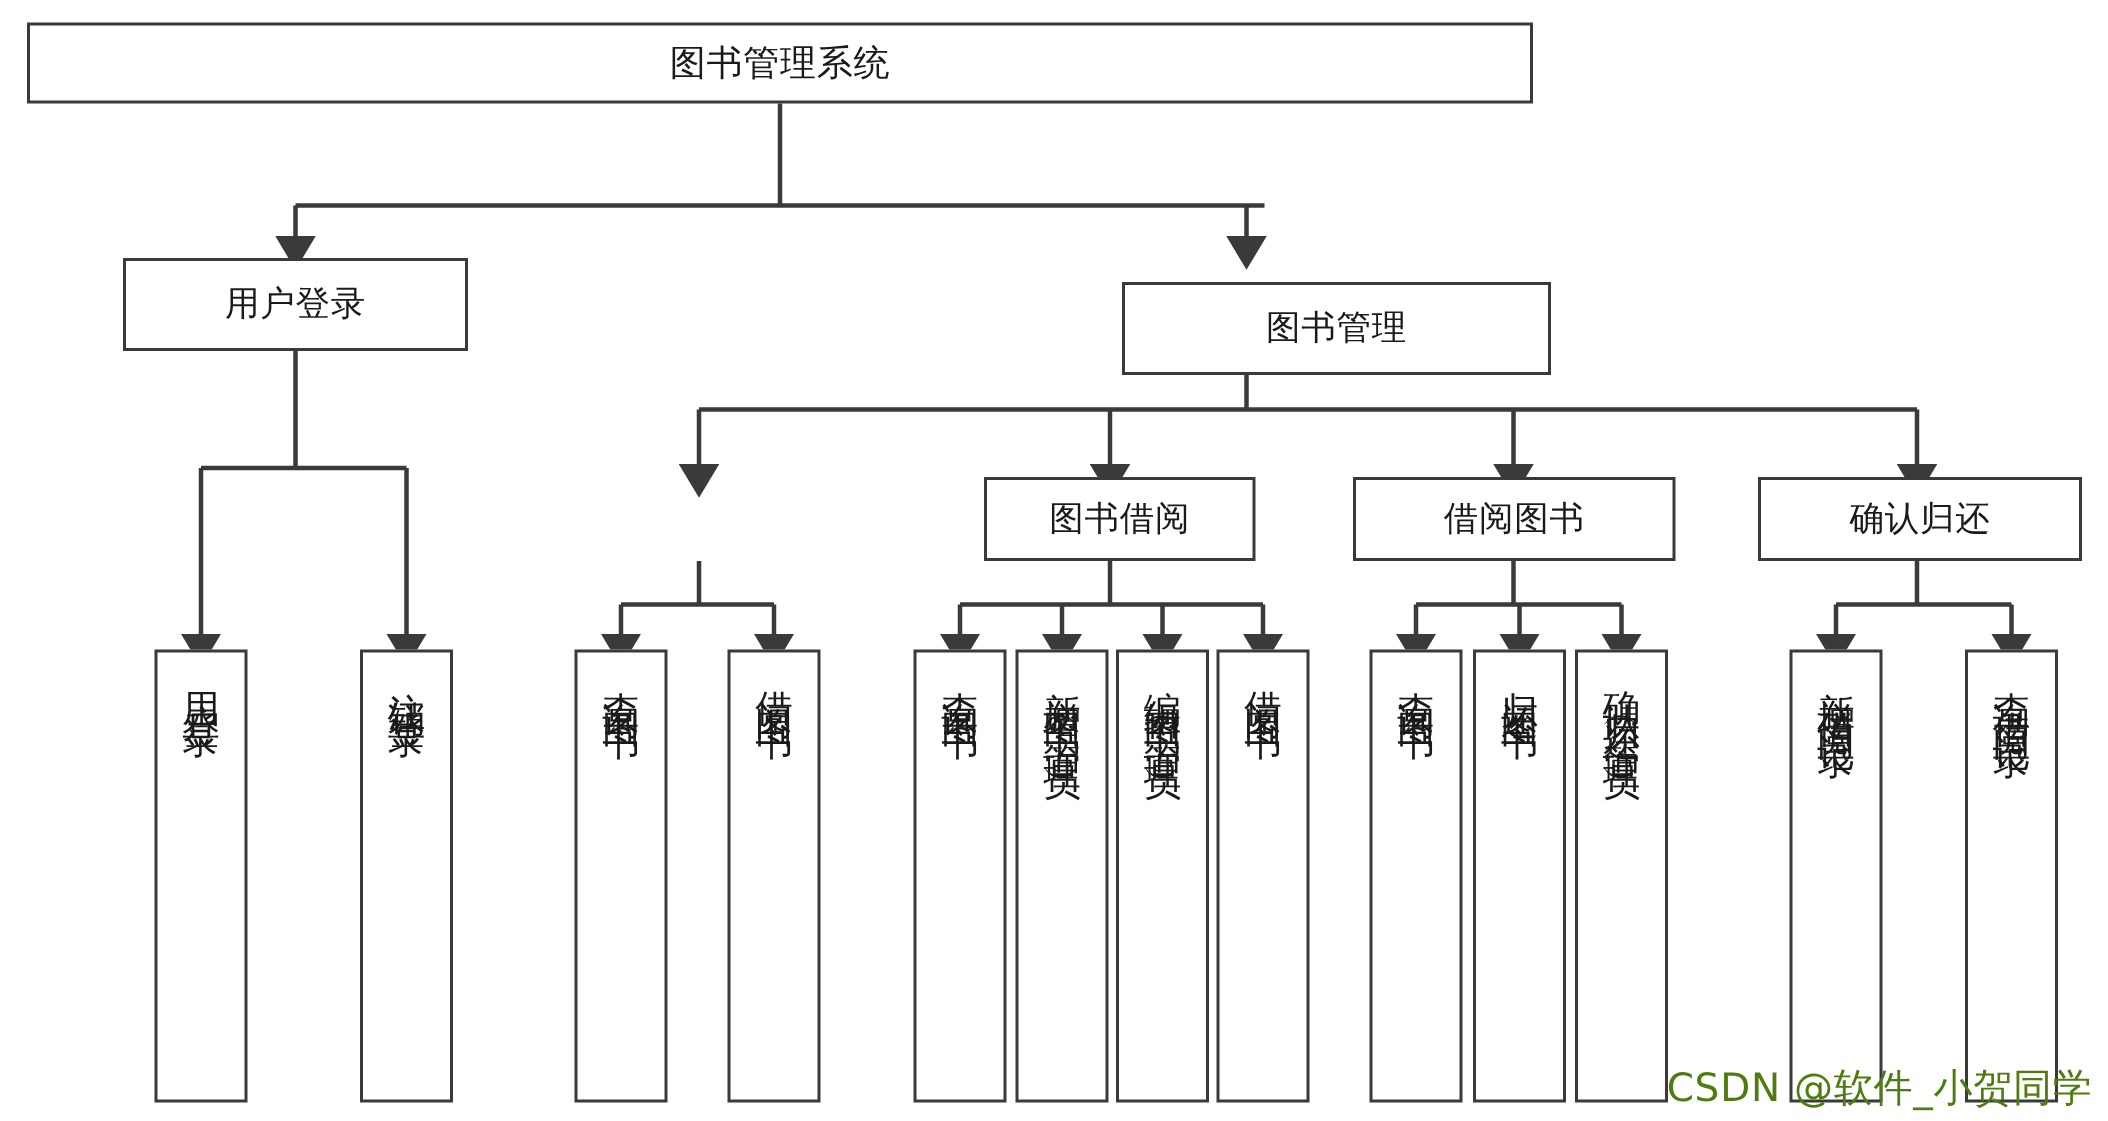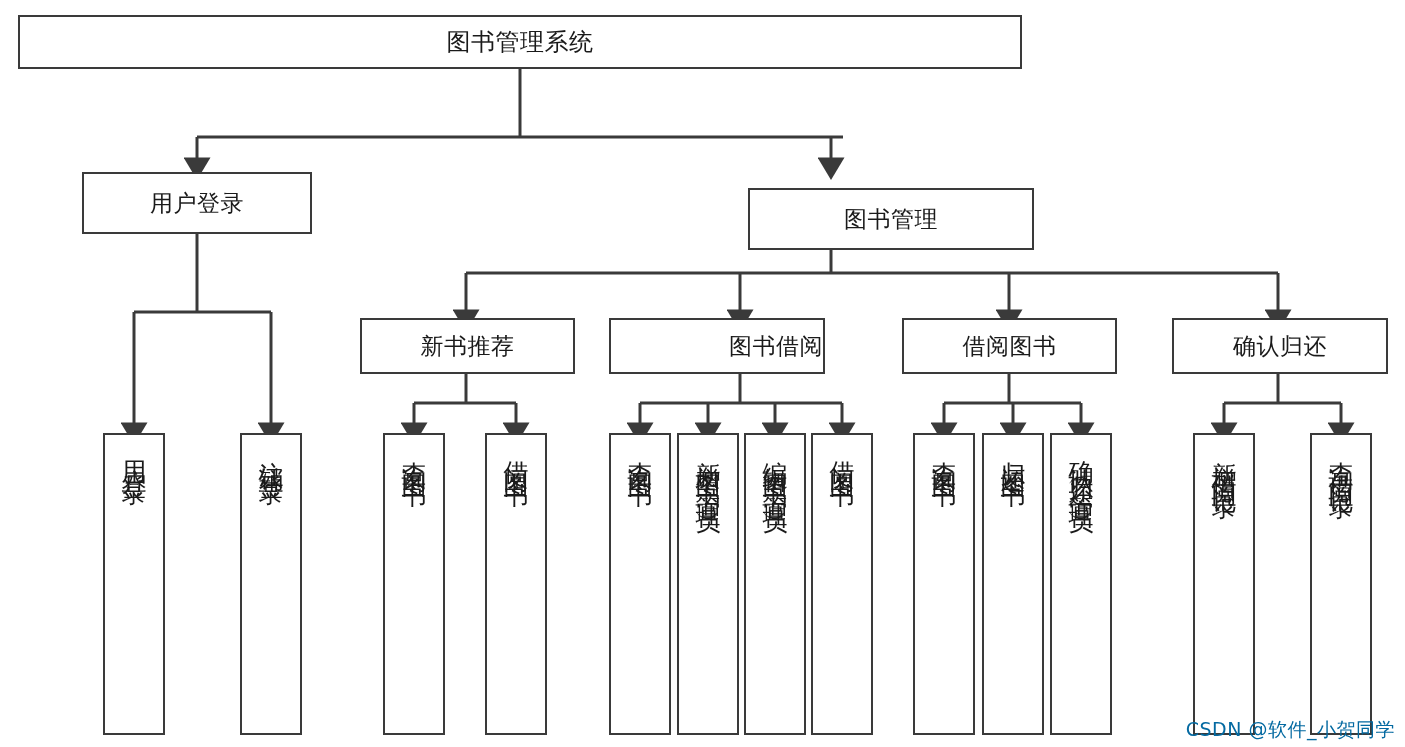--- a/index.html
+++ b/index.html
@@ -60,22 +60,22 @@
     font-size: 25px;
     line-height: 1;
     letter-spacing: 7px;
     white-space: normal;
     text-align: left;
   }
   .watermark {
     position: absolute;
     right: 10px;
     bottom: 4px;
-    font-size: 19px;
-    color: #0369a1;
+    font-size: 26px;
+    color: #4d7c0f;
     letter-spacing: 0.5px;
     white-space: nowrap;
     user-select: none;
   }
 </style>
 </head>
 <body>
 
 <div id="diagram-canvas">
 
@@ -135,24 +135,21 @@
     <span class="node-label">图书管理系统</span>
   </div>
 
   <div class="node horiz" style="left:82px; top:172px; width:230px; height:62px;">
     <span class="node-label">用户登录</span>
   </div>
   <div class="node horiz" style="left:748px; top:172px; width:286px; height:62px;margin-top:16px;">
     <span class="node-label">图书管理</span>
   </div>
 
-  <div class="node horiz" style="left:360px; top:318px; width:215px; height:56px;">
-    <span class="node-label">新书推荐</span>
-  </div>
-  <div class="node horiz" style="left:609px; top:318px; width:216px; height:56px;justify-content:flex-end;">
+  <div class="node horiz" style="left:656px; top:318px; width:181px; height:56px;">
     <span class="node-label">图书借阅</span>
   </div>
   <div class="node horiz" style="left:902px; top:318px; width:215px; height:56px;">
     <span class="node-label">借阅图书</span>
   </div>
   <div class="node horiz" style="left:1172px; top:318px; width:216px; height:56px;">
     <span class="node-label">确认归还</span>
   </div>
 
   <div class="node vert" style="left:103px; top:433px; width:62px; height:302px;">

